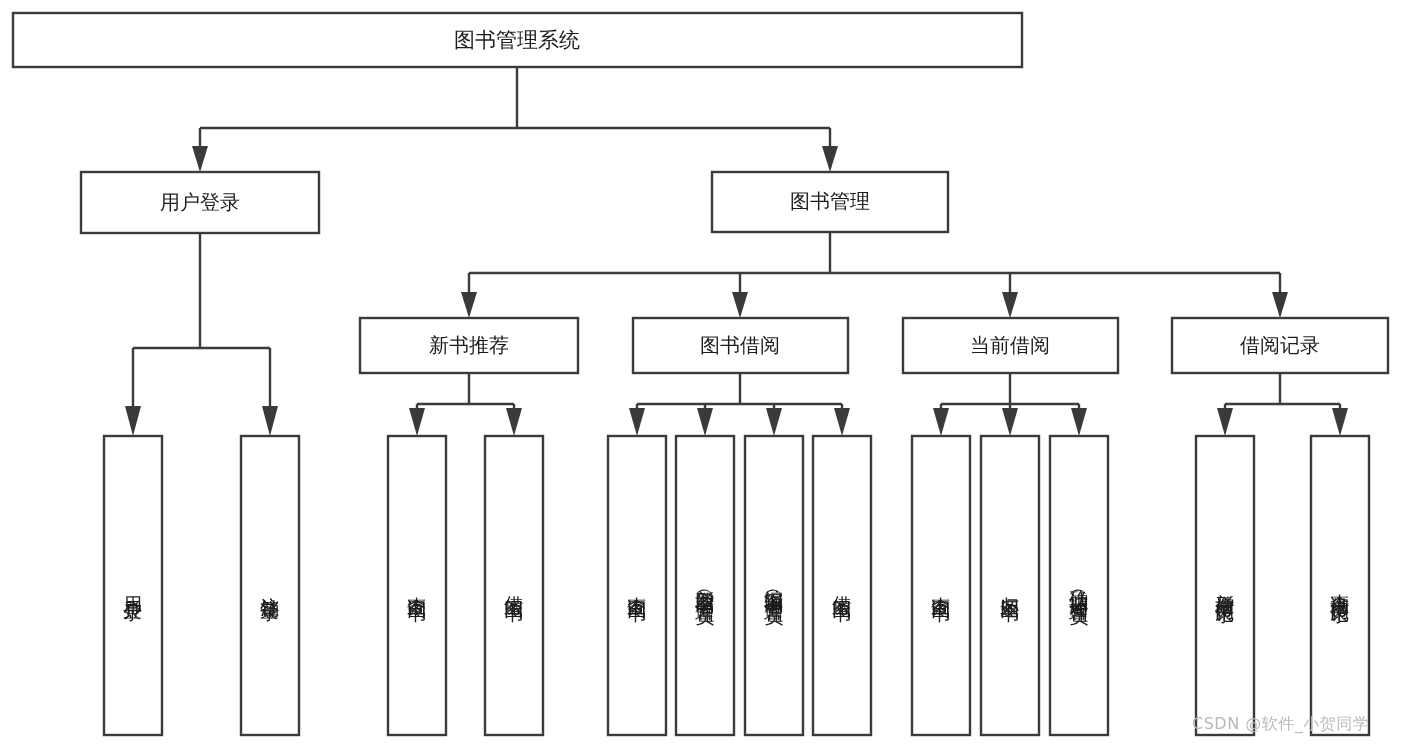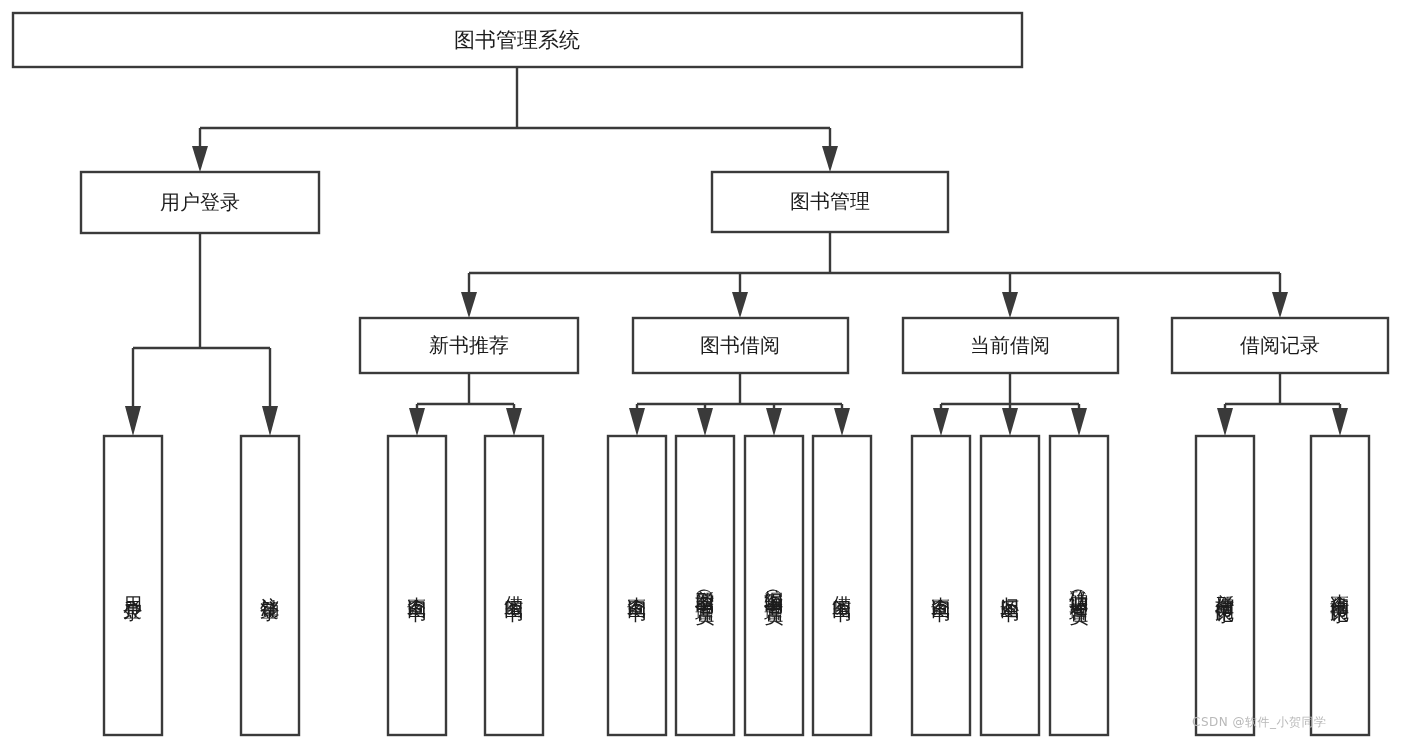--- a/index.html
+++ b/index.html
@@ -67,21 +67,21 @@
     white-space: nowrap;
     text-align: center;
     pointer-events: none;
     display: flex;
     align-items: center;
     justify-content: center;
   }
   .watermark {
     position: absolute;
     font-family: "DejaVu Sans", "Liberation Sans", sans-serif;
-    font-size: 12px;
+    font-size: 16px;
     color: #b9b9b9;
     white-space: nowrap;
     letter-spacing: 0.5px;
   }
 </style>
 </head>
 <body>
 
 <div id="diagram-root">
 

